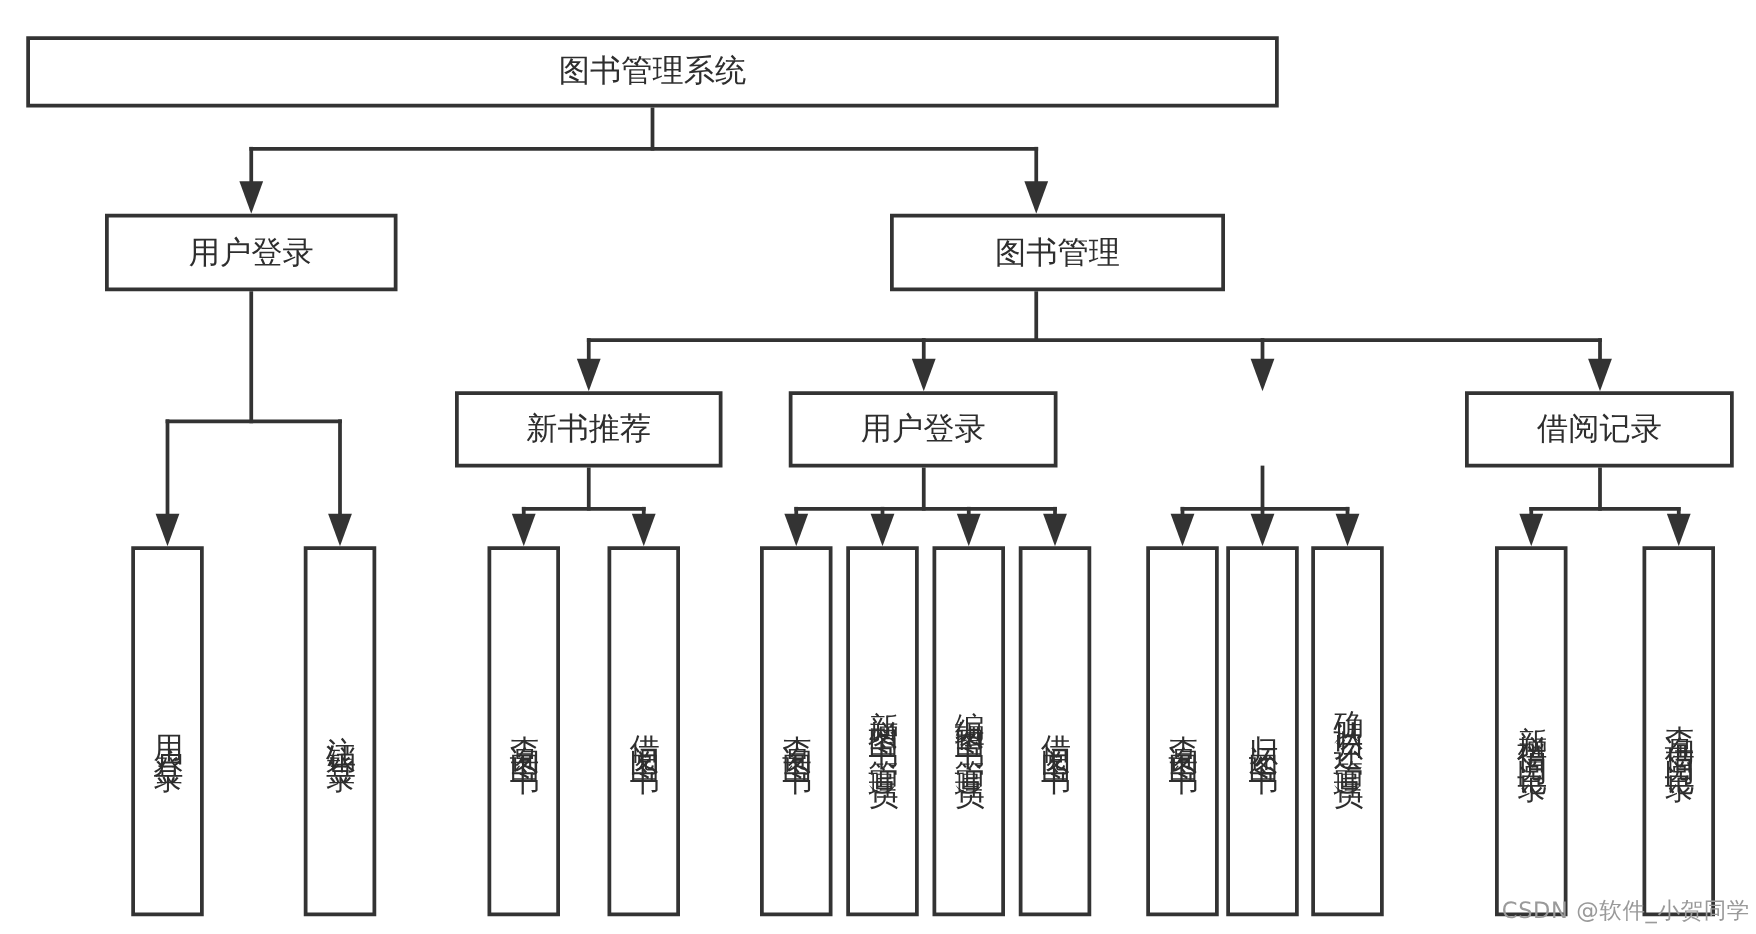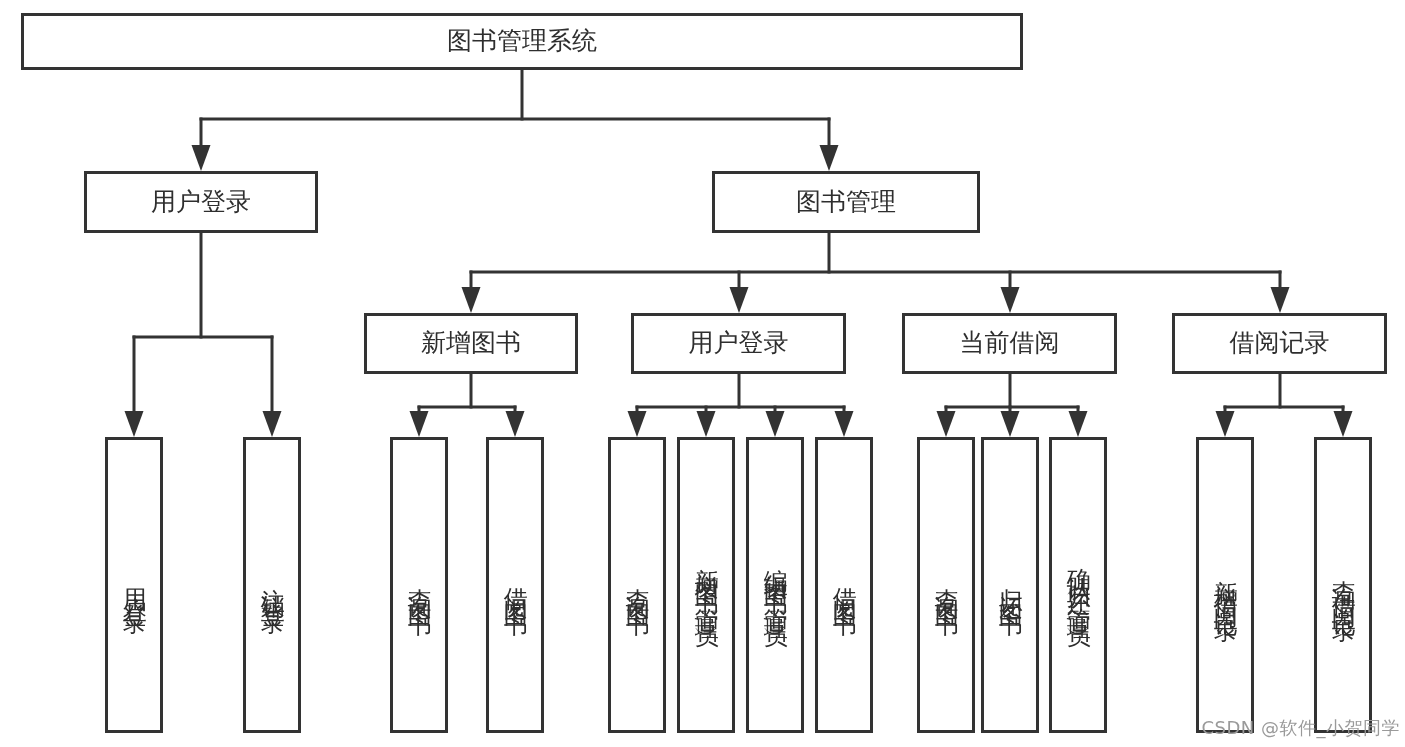--- a/index.html
+++ b/index.html
@@ -109,28 +109,27 @@
       <line x1="1010" y1="407" x2="1010" y2="423" stroke="#333333" stroke-width="3" stroke-linecap="square"></line>
       <polygon points="1000.5,411 1019.5,411 1010,437" fill="#333333"></polygon>
       <line x1="1078" y1="407" x2="1078" y2="423" stroke="#333333" stroke-width="3" stroke-linecap="square"></line>
       <polygon points="1068.5,411 1087.5,411 1078,437" fill="#333333"></polygon>
       <line x1="1225" y1="407" x2="1225" y2="423" stroke="#333333" stroke-width="3" stroke-linecap="square"></line>
       <polygon points="1215.5,411 1234.5,411 1225,437" fill="#333333"></polygon>
       <line x1="1343" y1="407" x2="1343" y2="423" stroke="#333333" stroke-width="3" stroke-linecap="square"></line>
       <polygon points="1333.5,411 1352.5,411 1343,437" fill="#333333"></polygon>
     </svg>
 
-  <div class="box" style="left:21px;top:13px;width:1002px;height:57px">图书管理系统</div>
+  <div class="box" style="left:21px;top:29px;width:1002px;height:57px">图书管理系统</div>
 
   <div class="box" style="left:84px;top:171px;width:234px;height:62px">用户登录</div>
   <div class="box" style="left:712px;top:171px;width:268px;height:62px">图书管理</div>
 
-  <div class="box" style="left:364px;top:313px;width:214px;height:61px">新增图书</div>
+  <div class="box" style="left:364px;top:313px;width:214px;height:61px">新书推荐</div>
   <div class="box" style="left:631px;top:313px;width:215px;height:61px">用户登录</div>
-  <div class="box" style="left:902px;top:313px;width:215px;height:61px">当前借阅</div>
   <div class="box" style="left:1172px;top:313px;width:215px;height:61px">借阅记录</div>
 
   <div class="box v" style="left:105px;top:437px;width:58px;height:296px">用户登录</div>
   <div class="box v" style="left:243px;top:437px;width:58px;height:296px">注销登录</div>
 
   <div class="box v" style="left:390px;top:437px;width:58px;height:296px">查询图书</div>
   <div class="box v" style="left:486px;top:437px;width:58px;height:296px">借阅图书</div>
 
   <div class="box v" style="left:608px;top:437px;width:58px;height:296px">查询图书</div>
   <div class="box v" style="left:677px;top:437px;width:58px;height:296px">新增图书（管理员）</div>

